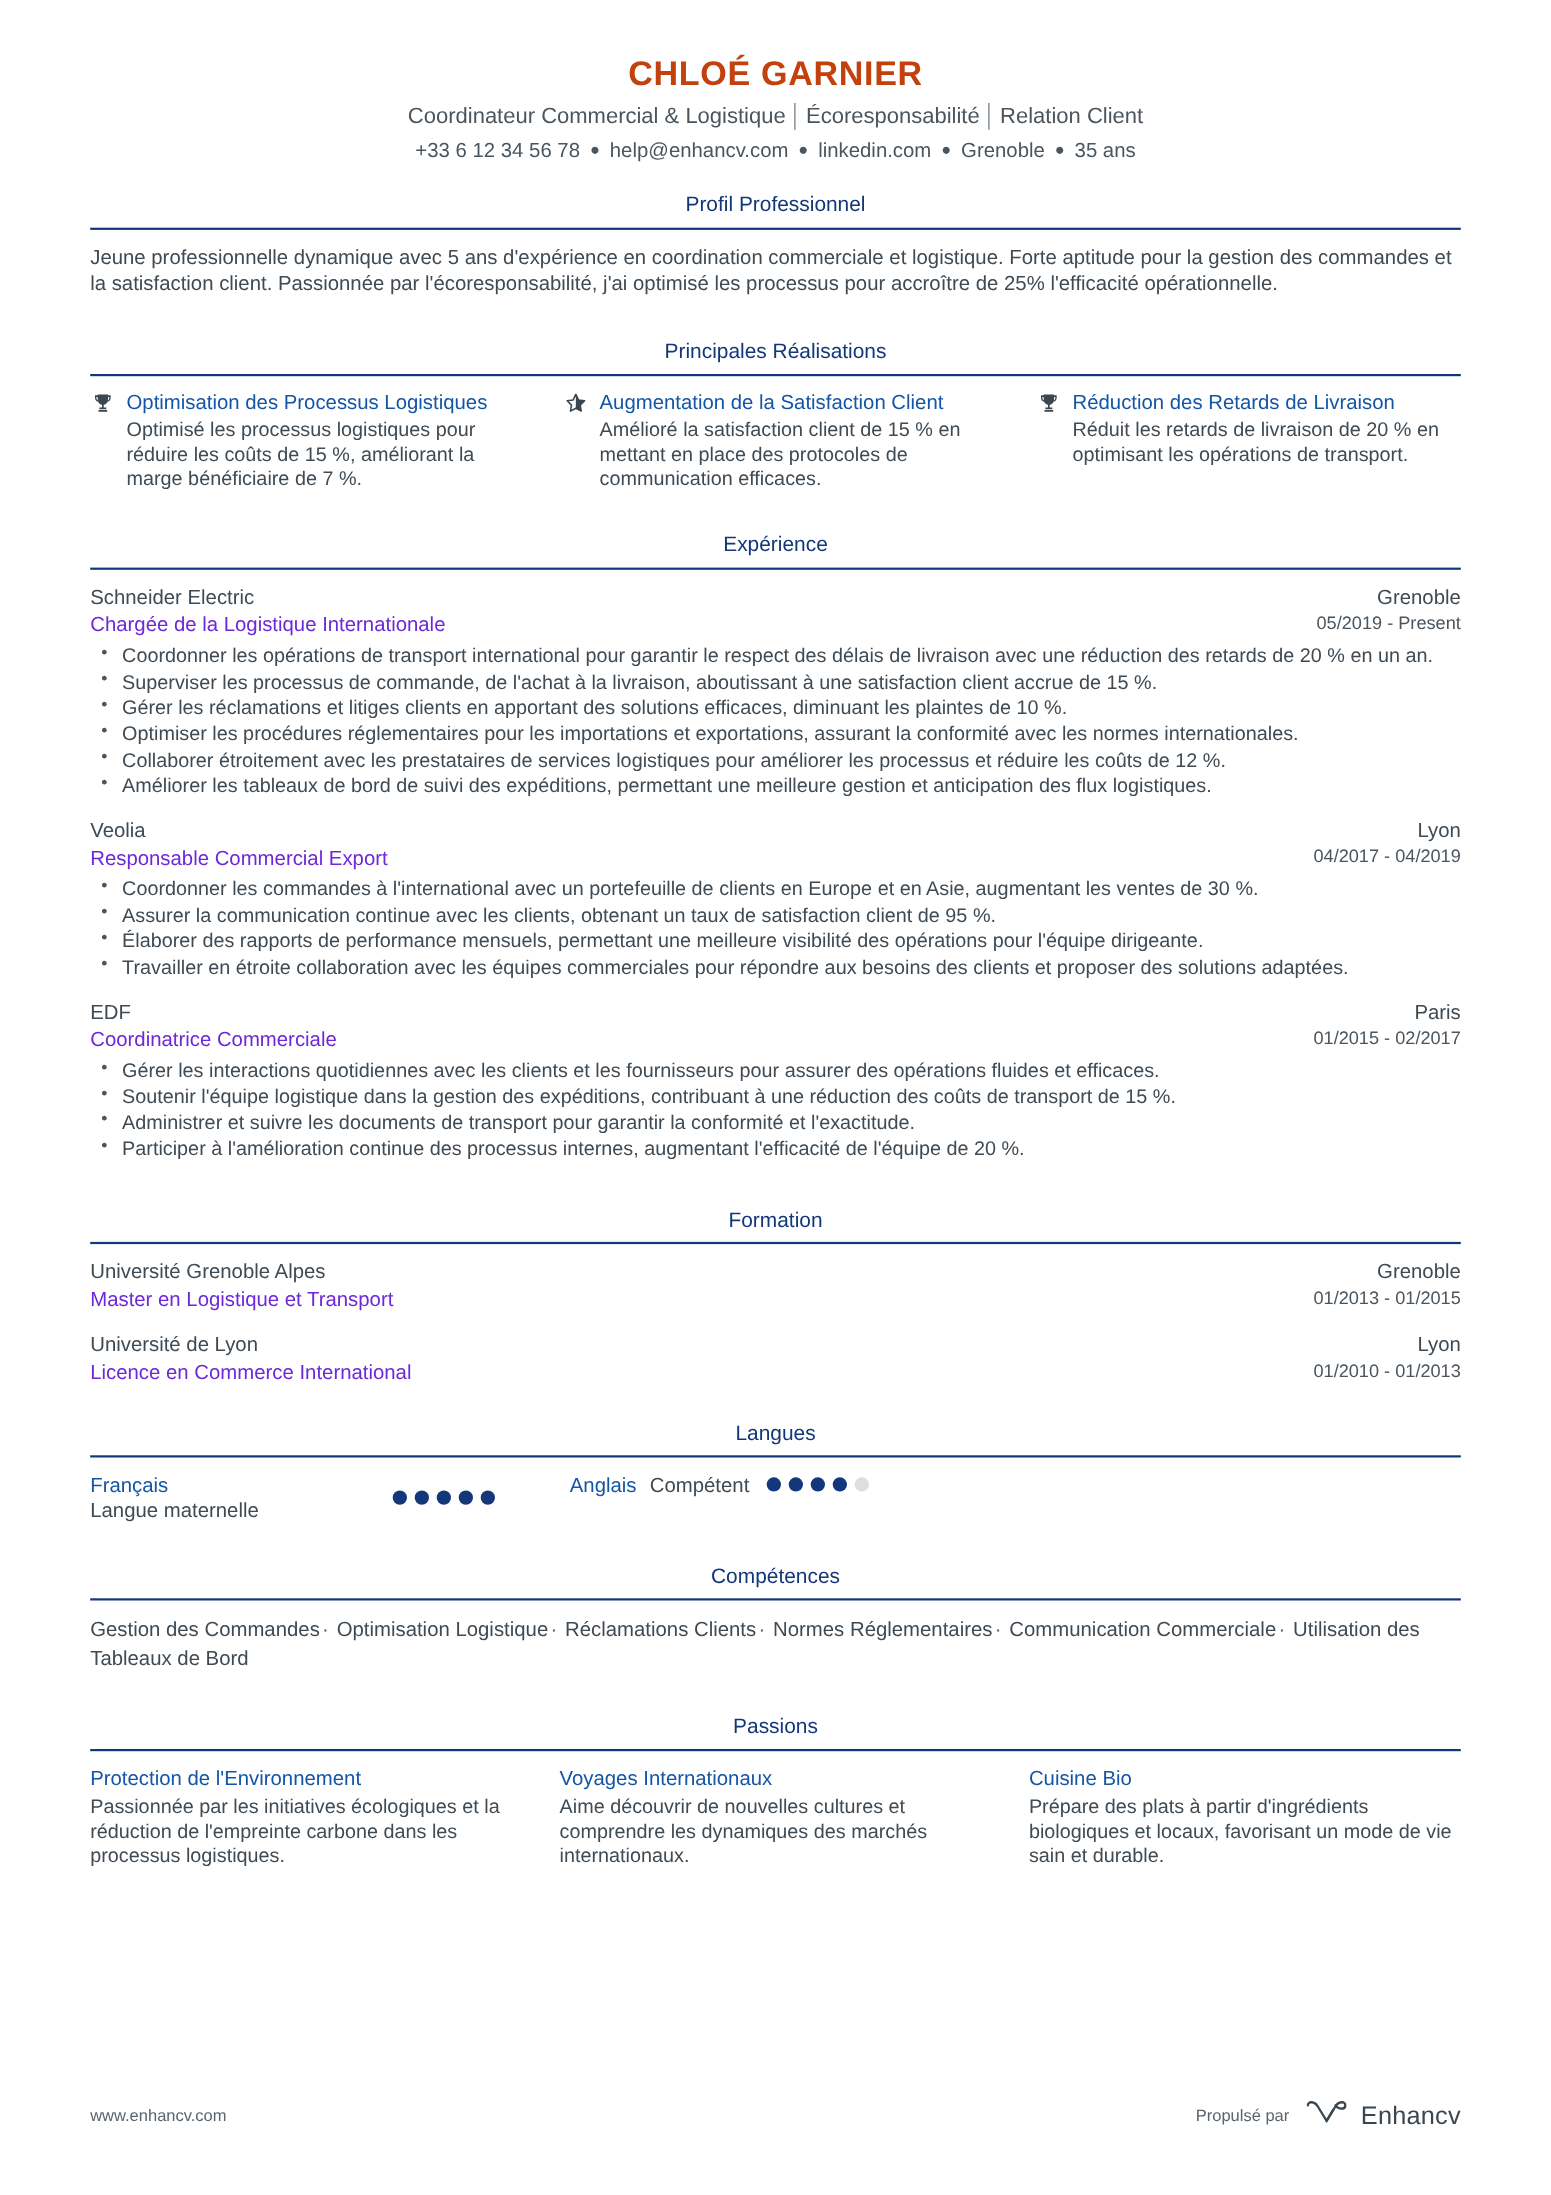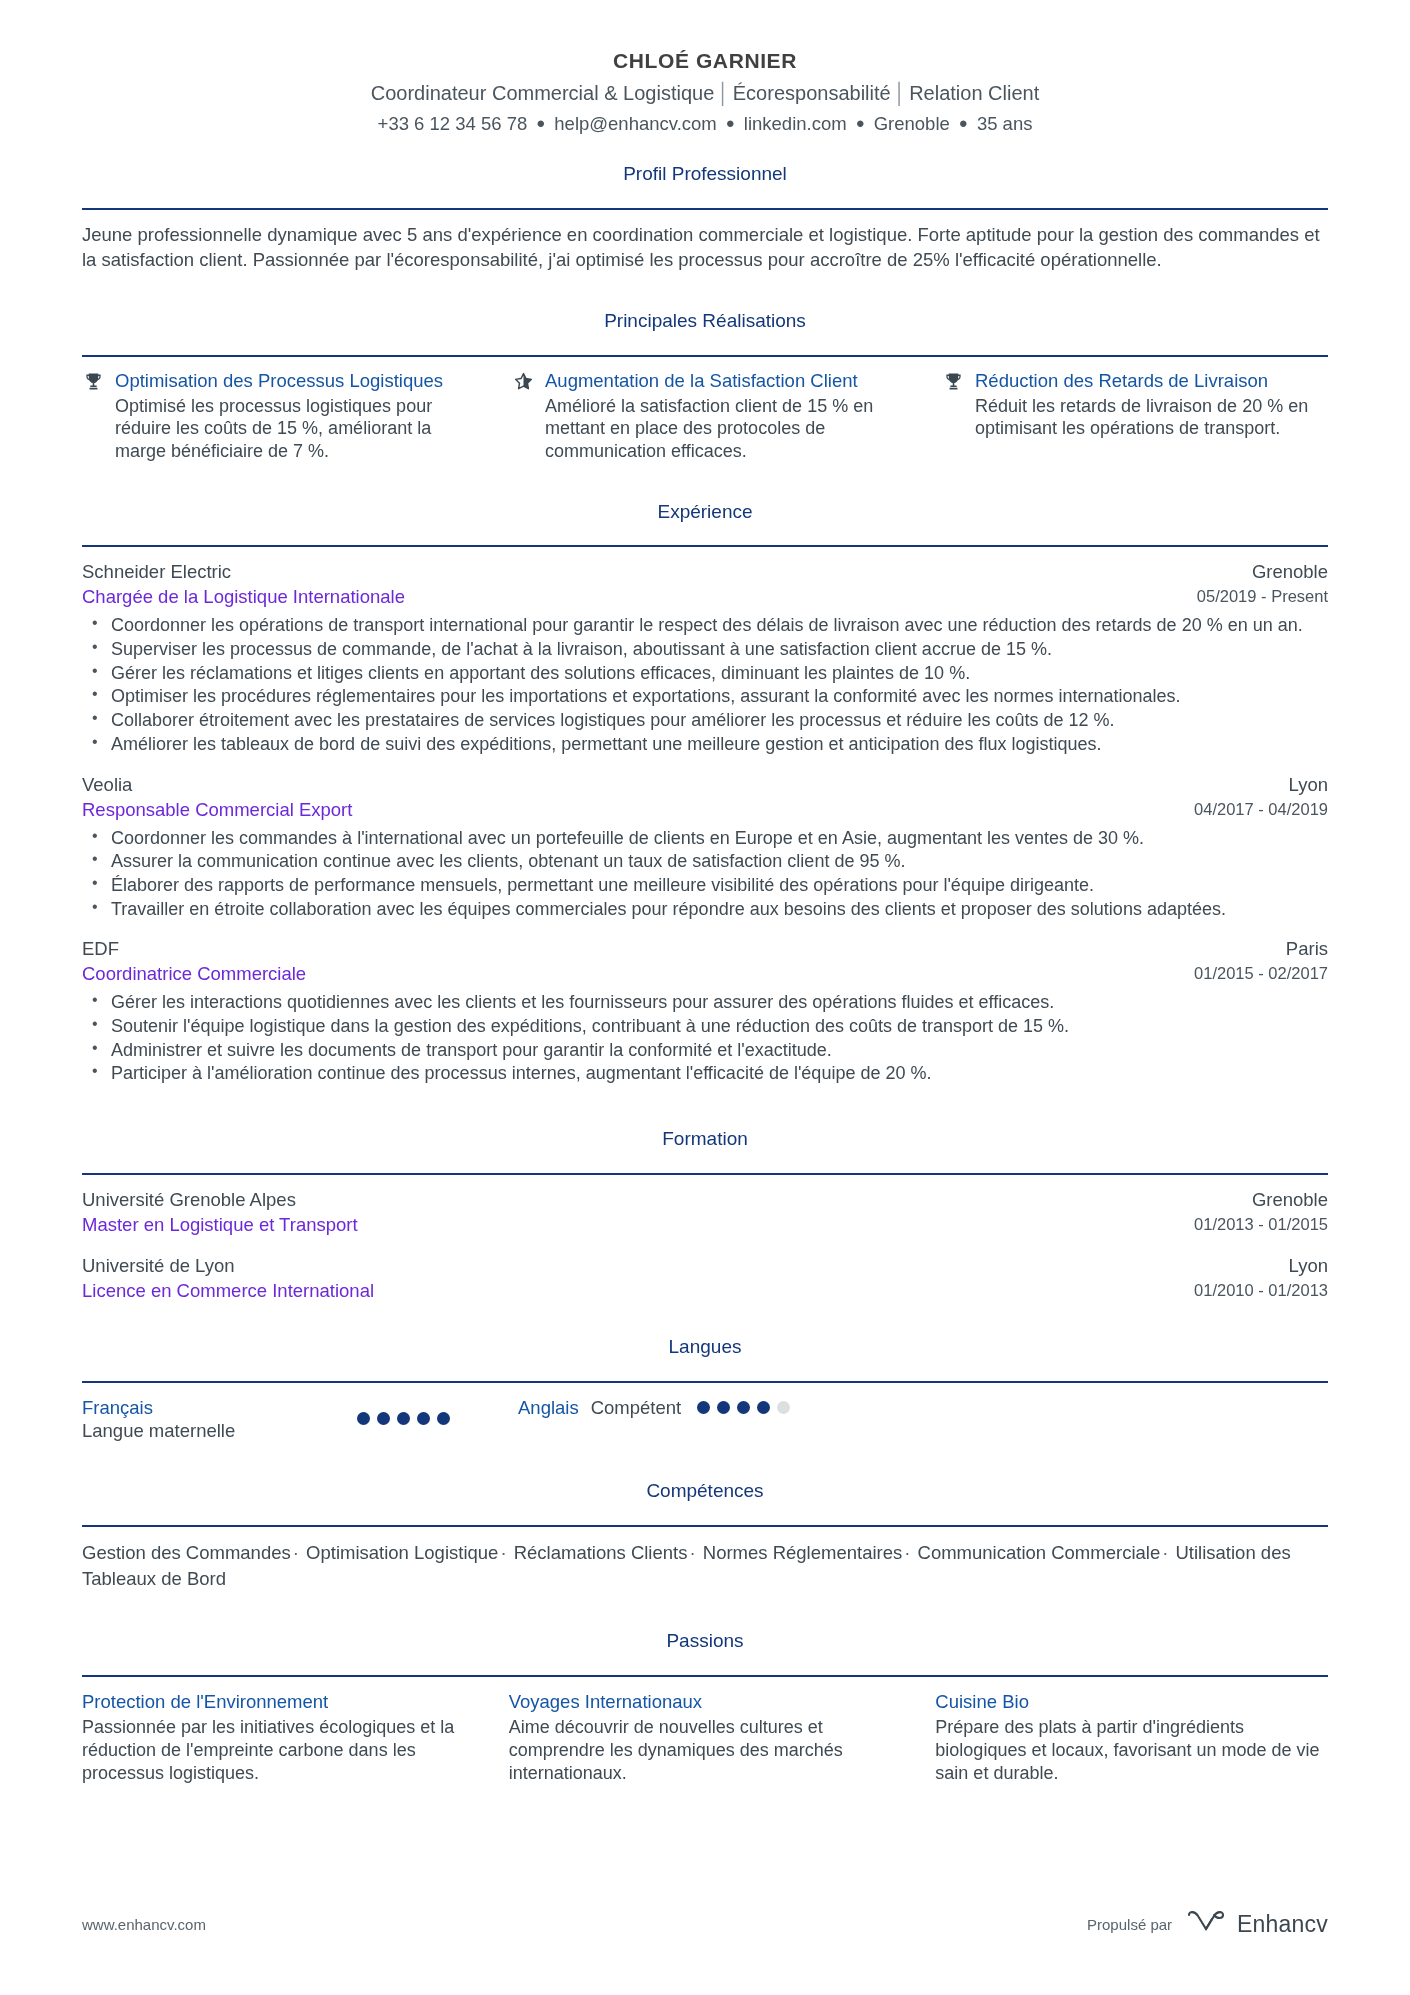--- a/index.html
+++ b/index.html
@@ -22,24 +22,24 @@
     width: 1410px;
     height: 1995px;
     padding: 48px 82px 0 82px;
     position: relative;
   }
 
   
   .header { text-align: center; margin-bottom: 26px; }
 
   .name {
-    font-size: 21px;
+    font-size: 31px;
     font-weight: bold;
     letter-spacing: 0.6px;
-    color: #404040;
+    color: #c2410c;
     line-height: 1.25;
   }
 
   .headline {
     font-size: 20px;
     color: #4a555e;
     margin-top: 6px;
     line-height: 1.3;
     font-weight: 400;
   }
@@ -54,21 +54,21 @@
   .contact .sep { padding: 0 9px; font-size: 15px; position: relative; top: -2px; }
 
   
   .section { margin-bottom: 4px; }
 
   .section-title {
     text-align: center;
     color: #13377a;
     font-size: 19px;
     line-height: 1.2;
-    padding-bottom: 22px;
+    padding-bottom: 8px;
   }
 
   .rule {
     border-top: 2px solid #13377a;
     width: 100%;
     margin-bottom: 13px;
   }
 
   
   .profile-text {

